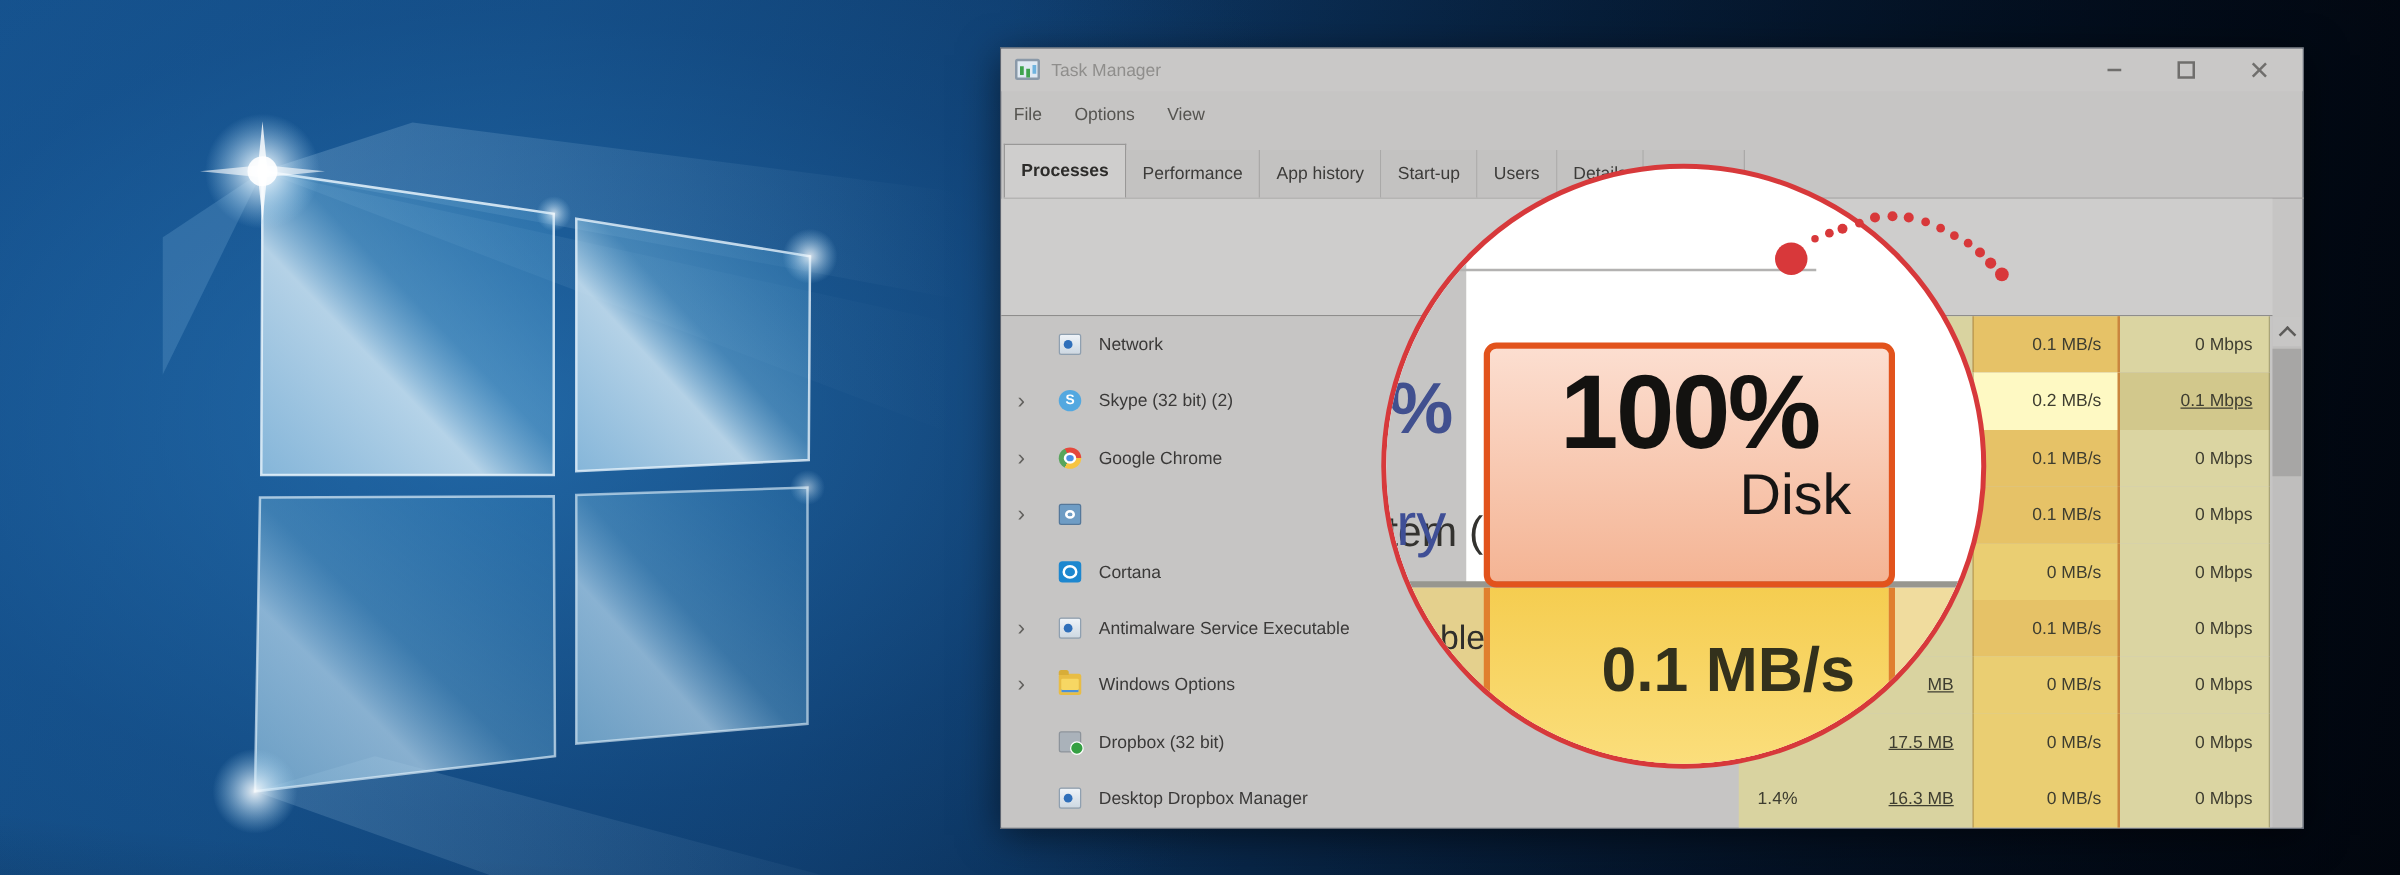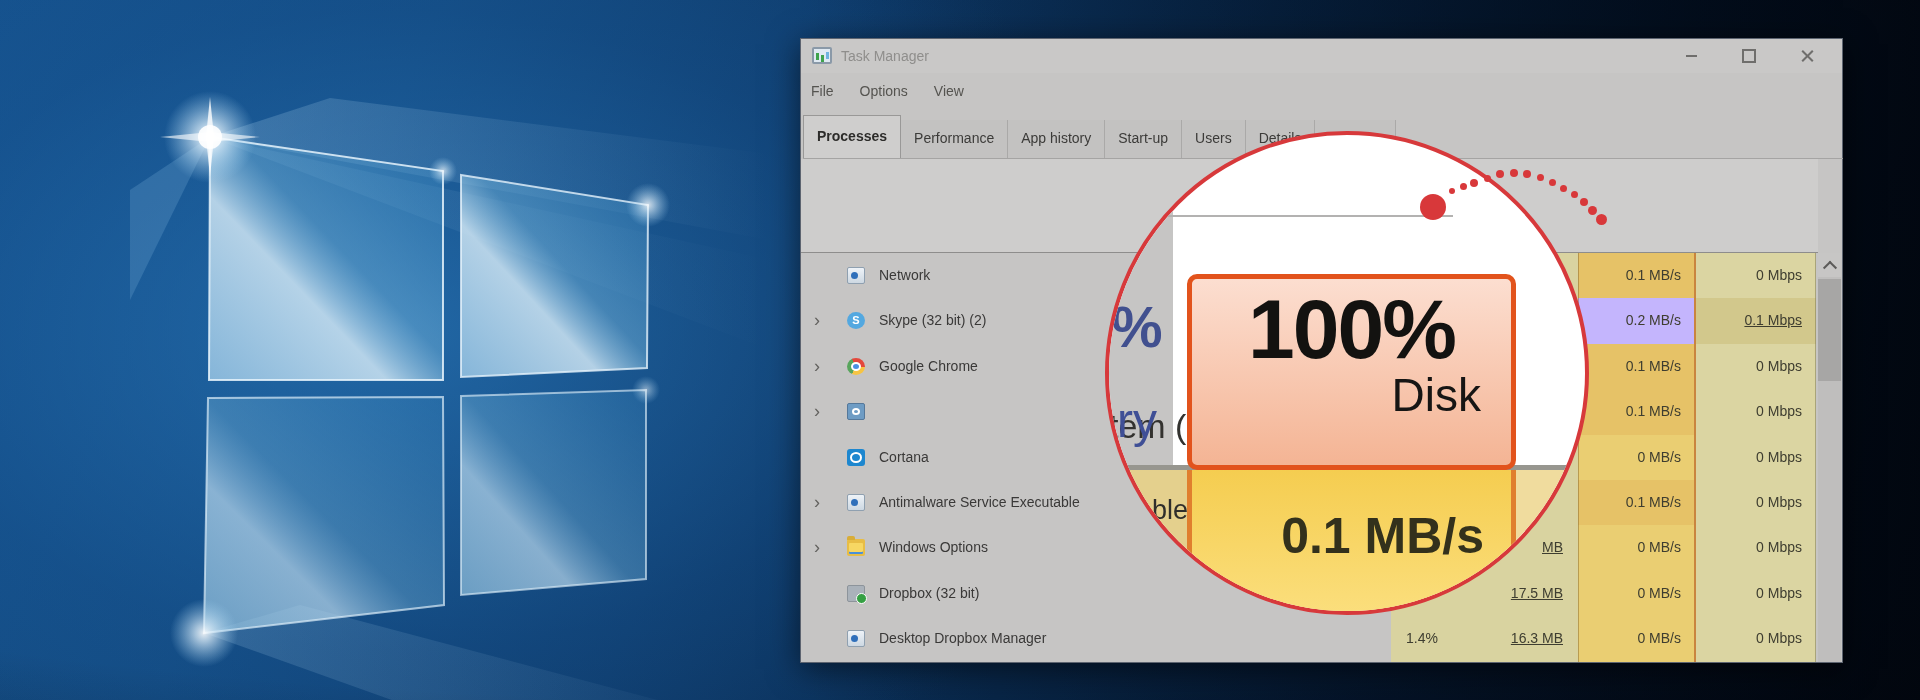--- a/index.html
+++ b/index.html
@@ -216,21 +216,21 @@
           <span class="cell mem" style="background: rgb(217, 211, 160);"></span>
           <span class="cell disk" style="background: rgb(230, 194, 103);">0.1 MB/s</span>
           <span class="cell net" style="background: rgb(219, 213, 162);">0 Mbps</span>
         </div>
         <div class="prow">
           <span class="expander">›</span>
           <span class="picon icon-skype"></span>
           <span class="pname">Skype (32 bit) (2)</span>
           <span class="cell cpu" style="background: rgb(217, 211, 160);"></span>
           <span class="cell mem" style="background: rgb(217, 211, 160);"></span>
-          <span class="cell disk" style="background: #c4b5fd;">0.2 MB/s</span>
+          <span class="cell disk" style="background: #fef9c3;">0.2 MB/s</span>
           <span class="cell net" style="background: rgb(210, 200, 140); text-decoration: underline;">0.1 Mbps</span>
         </div>
         <div class="prow">
           <span class="expander">›</span>
           <span class="picon icon-chrome"></span>
           <span class="pname">Google Chrome</span>
           <span class="cell cpu" style="background: rgb(217, 211, 160);"></span>
           <span class="cell mem" style="background: rgb(217, 211, 160);"></span>
           <span class="cell disk" style="background: rgb(230, 194, 103);">0.1 MB/s</span>
           <span class="cell net" style="background: rgb(219, 213, 162);">0 Mbps</span>

